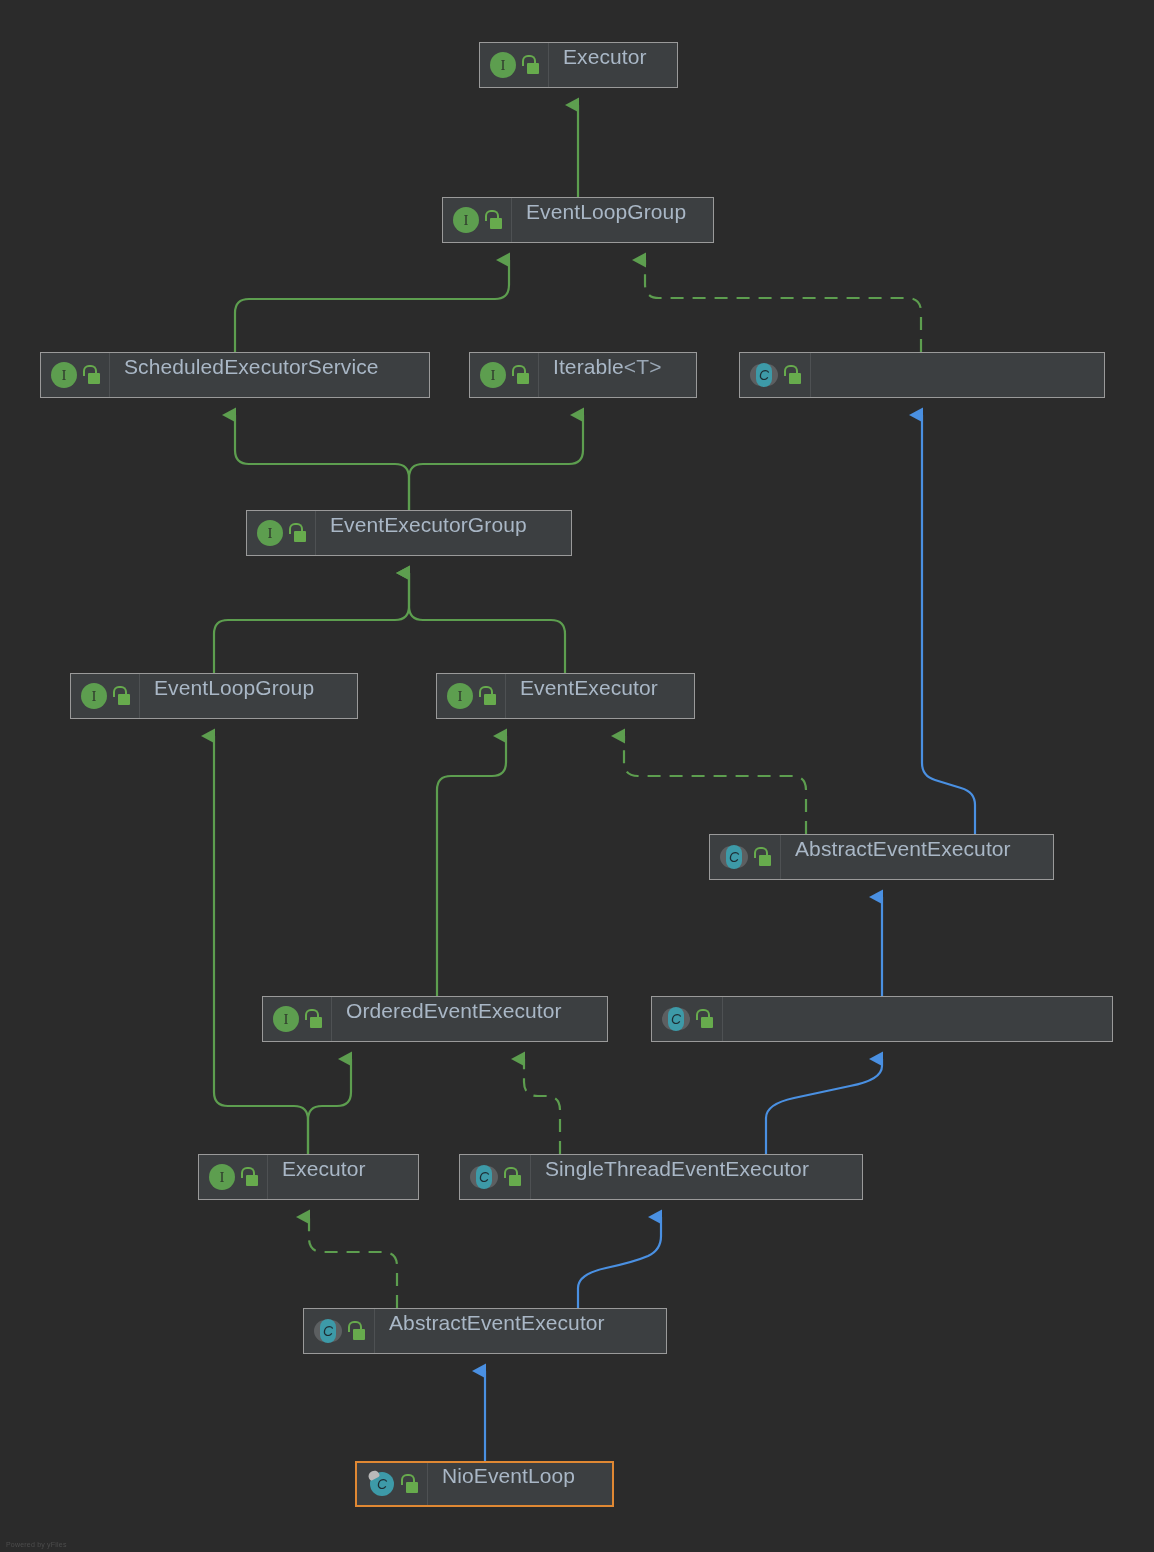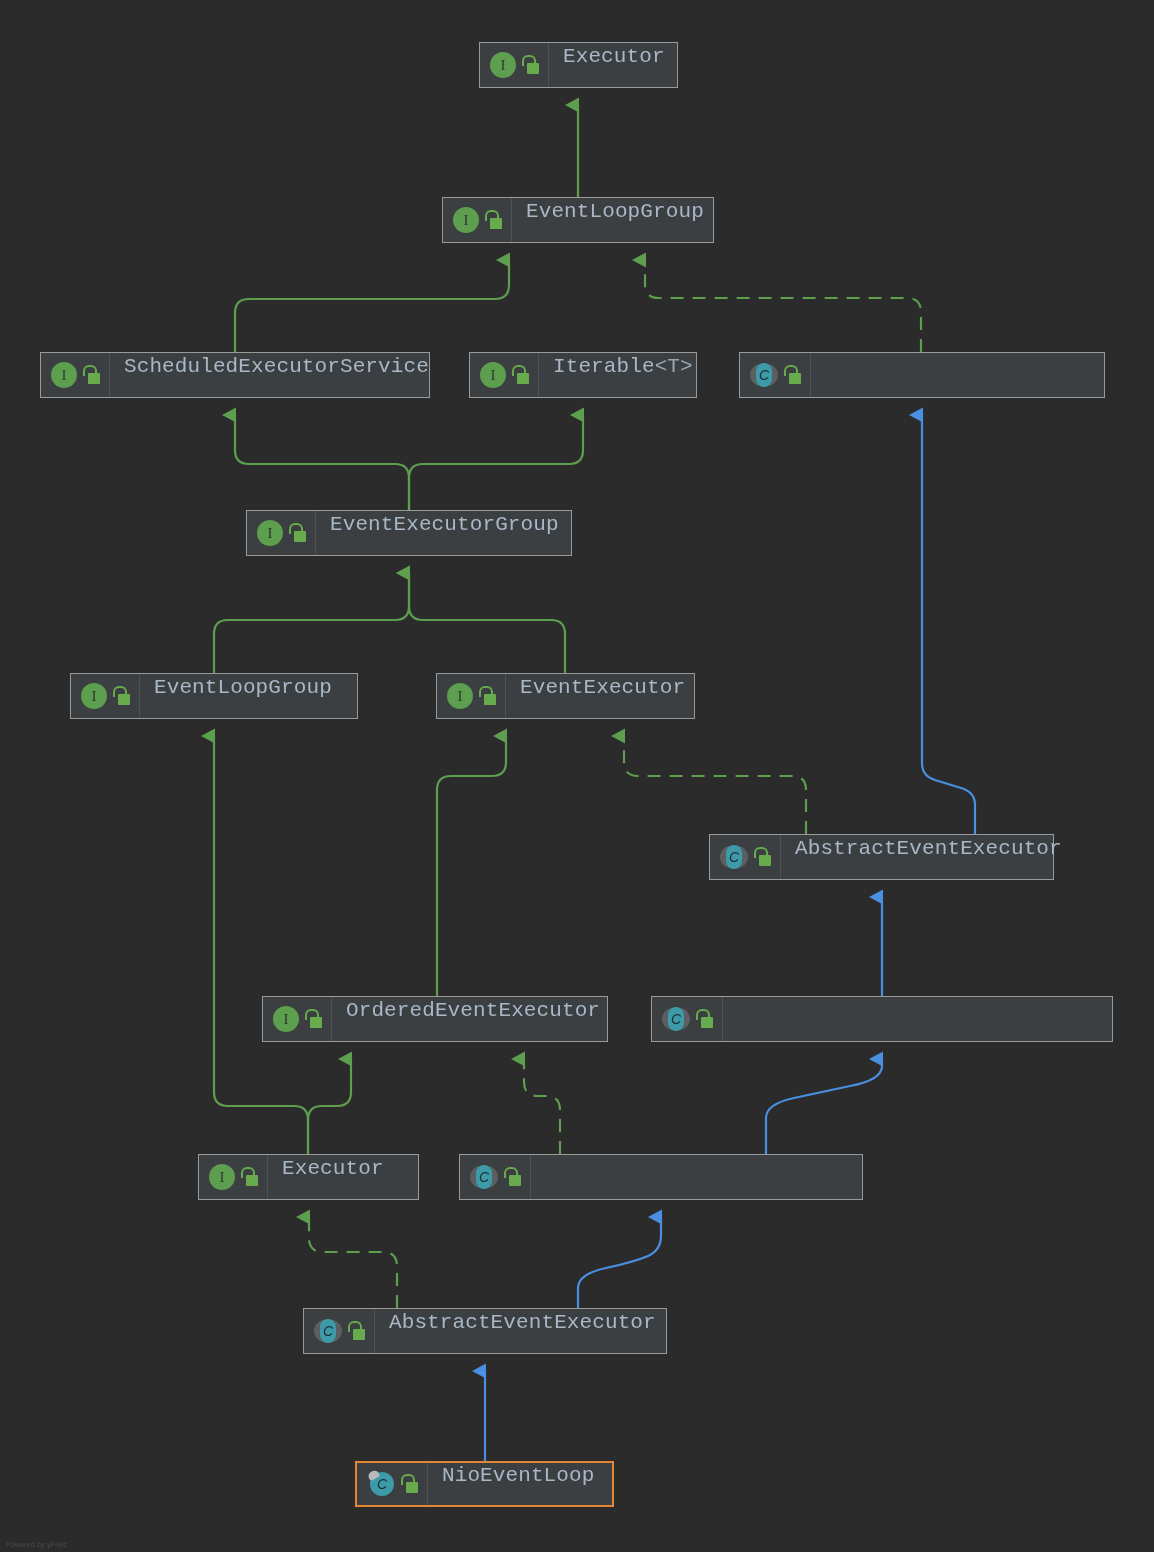--- a/index.html
+++ b/index.html
@@ -50,21 +50,20 @@
   }
   .uml-node.highlight .node-icons {
     border-right: 1px solid #4e5153;
   }
   .node-label {
     color: #a9b7c6;
     font-size: 21px;
     padding: 0 13px 16px 14px;
     letter-spacing: 0.1px;
     line-height: 44px;
-    font-family: Liberation Mono, monospace;
   }
   .node-label .generic {
     color: #9aa7b5;
   }
 
   
   .icon-interface {
     width: 26px;
     height: 26px;
     border-radius: 50%;
@@ -427,20 +426,21 @@
           <i class="arc-r"></i>
           <i class="body">
             <span>C</span>
           </i>
         </span>
       <span class="icon-lock">
           <i class="shackle"></i>
           <i class="lbody"></i>
         </span>
     </div>
+    <span class="node-label">SingleThreadEventExecutor</span>
   </div>
 
   <div class="uml-node" style="left:303px;top:1308px;width:364px;">
     <div class="node-icons">
       <span class="icon-abstract">
           <i class="arc-l"></i>
           <i class="arc-r"></i>
           <i class="body">
             <span>C</span>
           </i>

